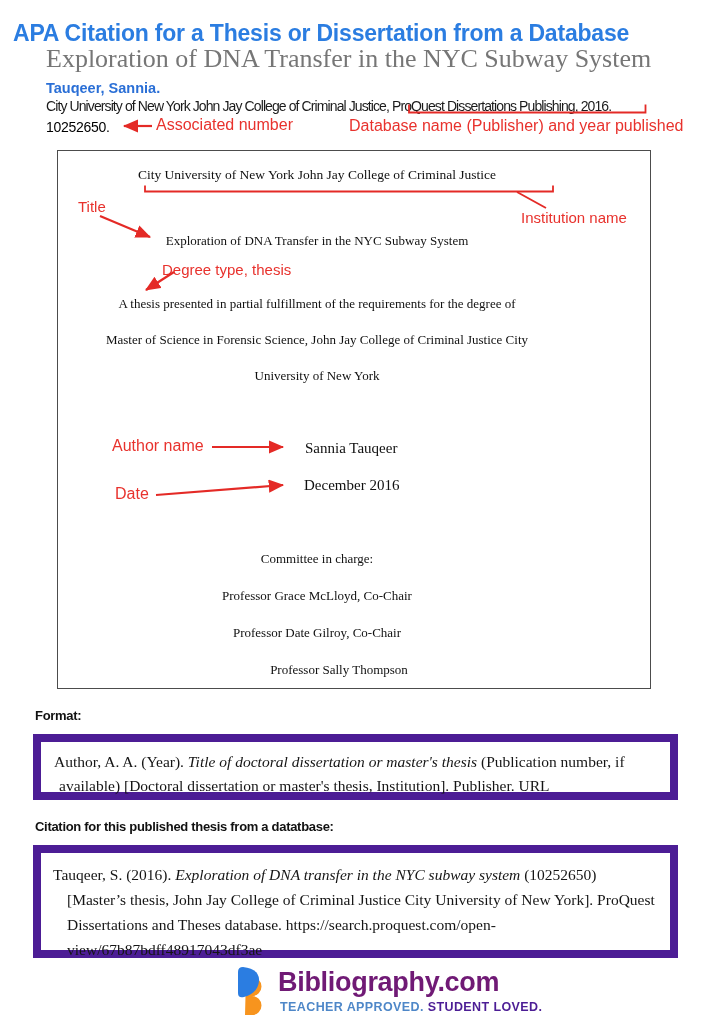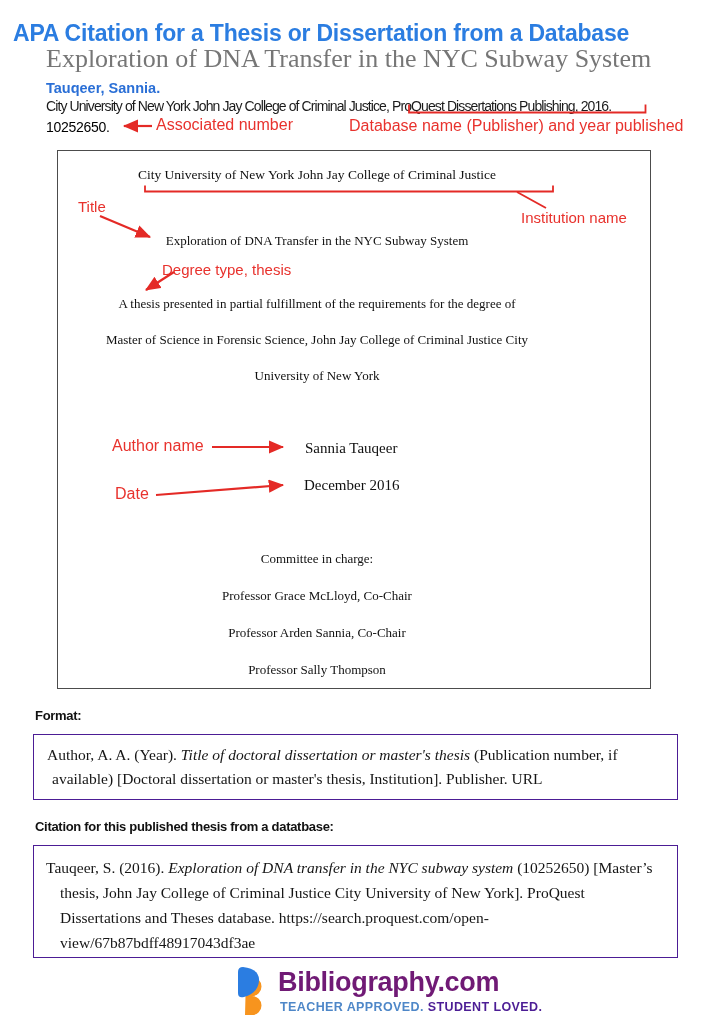--- a/index.html
+++ b/index.html
@@ -24,38 +24,38 @@
   .tline{position:absolute;left:57px;width:520px;text-align:center;
          font-family:"Liberation Serif",serif;font-size:13px;color:#101010;white-space:nowrap;}
   .t-inst{top:167px;font-size:13.5px;}
   .t-title{top:233px;}
   .t-deg1{top:296px;}
   .t-deg2{top:332px;}
   .t-deg3{top:368px;}
   .t-comm{top:551px;}
   .t-prof1{top:588px;}
   .t-prof2{top:625px;}
-  .t-prof3{top:662px;}
+  .t-prof3{top:662px;margin-left:22px;}
   .t-name{left:305px;top:440px;font-family:"Liberation Serif",serif;font-size:15px;color:#101010;}
   .t-date{left:304px;top:477px;font-family:"Liberation Serif",serif;font-size:15px;color:#101010;}
 
   .label-title{left:78px;top:198px;font-size:15px;}
   .label-institution{left:521px;top:209px;font-size:15px;}
   .label-degree{left:162px;top:261px;font-size:15px;}
   .label-author{left:112px;top:437px;font-size:16px;}
   .label-date{left:115px;top:485px;font-size:16px;}
 
   
   #anno-svg{position:absolute;left:0;top:0;width:707px;height:1024px;pointer-events:none;}
 
   
   .sec-heading{font-size:13px;font-weight:bold;color:#111;letter-spacing:-0.3px;}
   .format-heading{left:35px;top:708px;}
   .citation-heading{left:35px;top:819px;}
-  .rule-box{position:absolute;left:33px;width:645px;border:1px solid #4c1d95;background:#fff;box-sizing:border-box;}
+  .rule-box{position:absolute;left:33px;width:645px;border:8px solid #4c1d95;background:#fff;box-sizing:border-box;}
   .format-box{top:734px;height:66px;}
   .citation-box{top:845px;height:113px;}
   .rule-box p{margin:0;font-family:"Liberation Serif",serif;font-size:15.5px;color:#151515;}
   .format-box p{line-height:24px;padding:8px 10px 0 18px;text-indent:-5px;}
   .citation-box p{line-height:25px;padding:9px 12px 0 26px;text-indent:-14px;}
 
   
   .brand-name{left:278px;top:967px;font-size:27px;font-weight:bold;color:#701a75;letter-spacing:-0.3px;}
   .brand-tagline{left:280px;top:1000px;font-size:12.5px;font-weight:bold;letter-spacing:0.4px;}
   .tag-blue{color:#4e87c8;}
@@ -79,21 +79,21 @@
   <div class="thesis-box"></div>
   <div class="tline t-inst">City University of New York John Jay College of Criminal Justice</div>
   <div class="tline t-title">Exploration of DNA Transfer in the NYC Subway System</div>
   <div class="tline t-deg1">A thesis presented in partial fulfillment of the requirements for the degree of</div>
   <div class="tline t-deg2">Master of Science in Forensic Science, John Jay College of Criminal Justice City</div>
   <div class="tline t-deg3">University of New York</div>
   <div class="abs t-name">Sannia Tauqeer</div>
   <div class="abs t-date">December 2016</div>
   <div class="tline t-comm">Committee in charge:</div>
   <div class="tline t-prof1">Professor Grace McLloyd, Co-Chair</div>
-  <div class="tline t-prof2">Professor Arden Sannia, Co-Chair</div>
+  <div class="tline t-prof2">Professor Date Gilroy, Co-Chair</div>
   <div class="tline t-prof3">Professor Sally Thompson</div>
 
   <div class="abs red label-title">Title</div>
   <div class="abs red label-institution">Institution name</div>
   <div class="abs red label-degree">Degree type, thesis</div>
   <div class="abs red label-author">Author name</div>
   <div class="abs red label-date">Date</div>
 
   <svg id="anno-svg" viewBox="0 0 707 1024">
     <defs>

